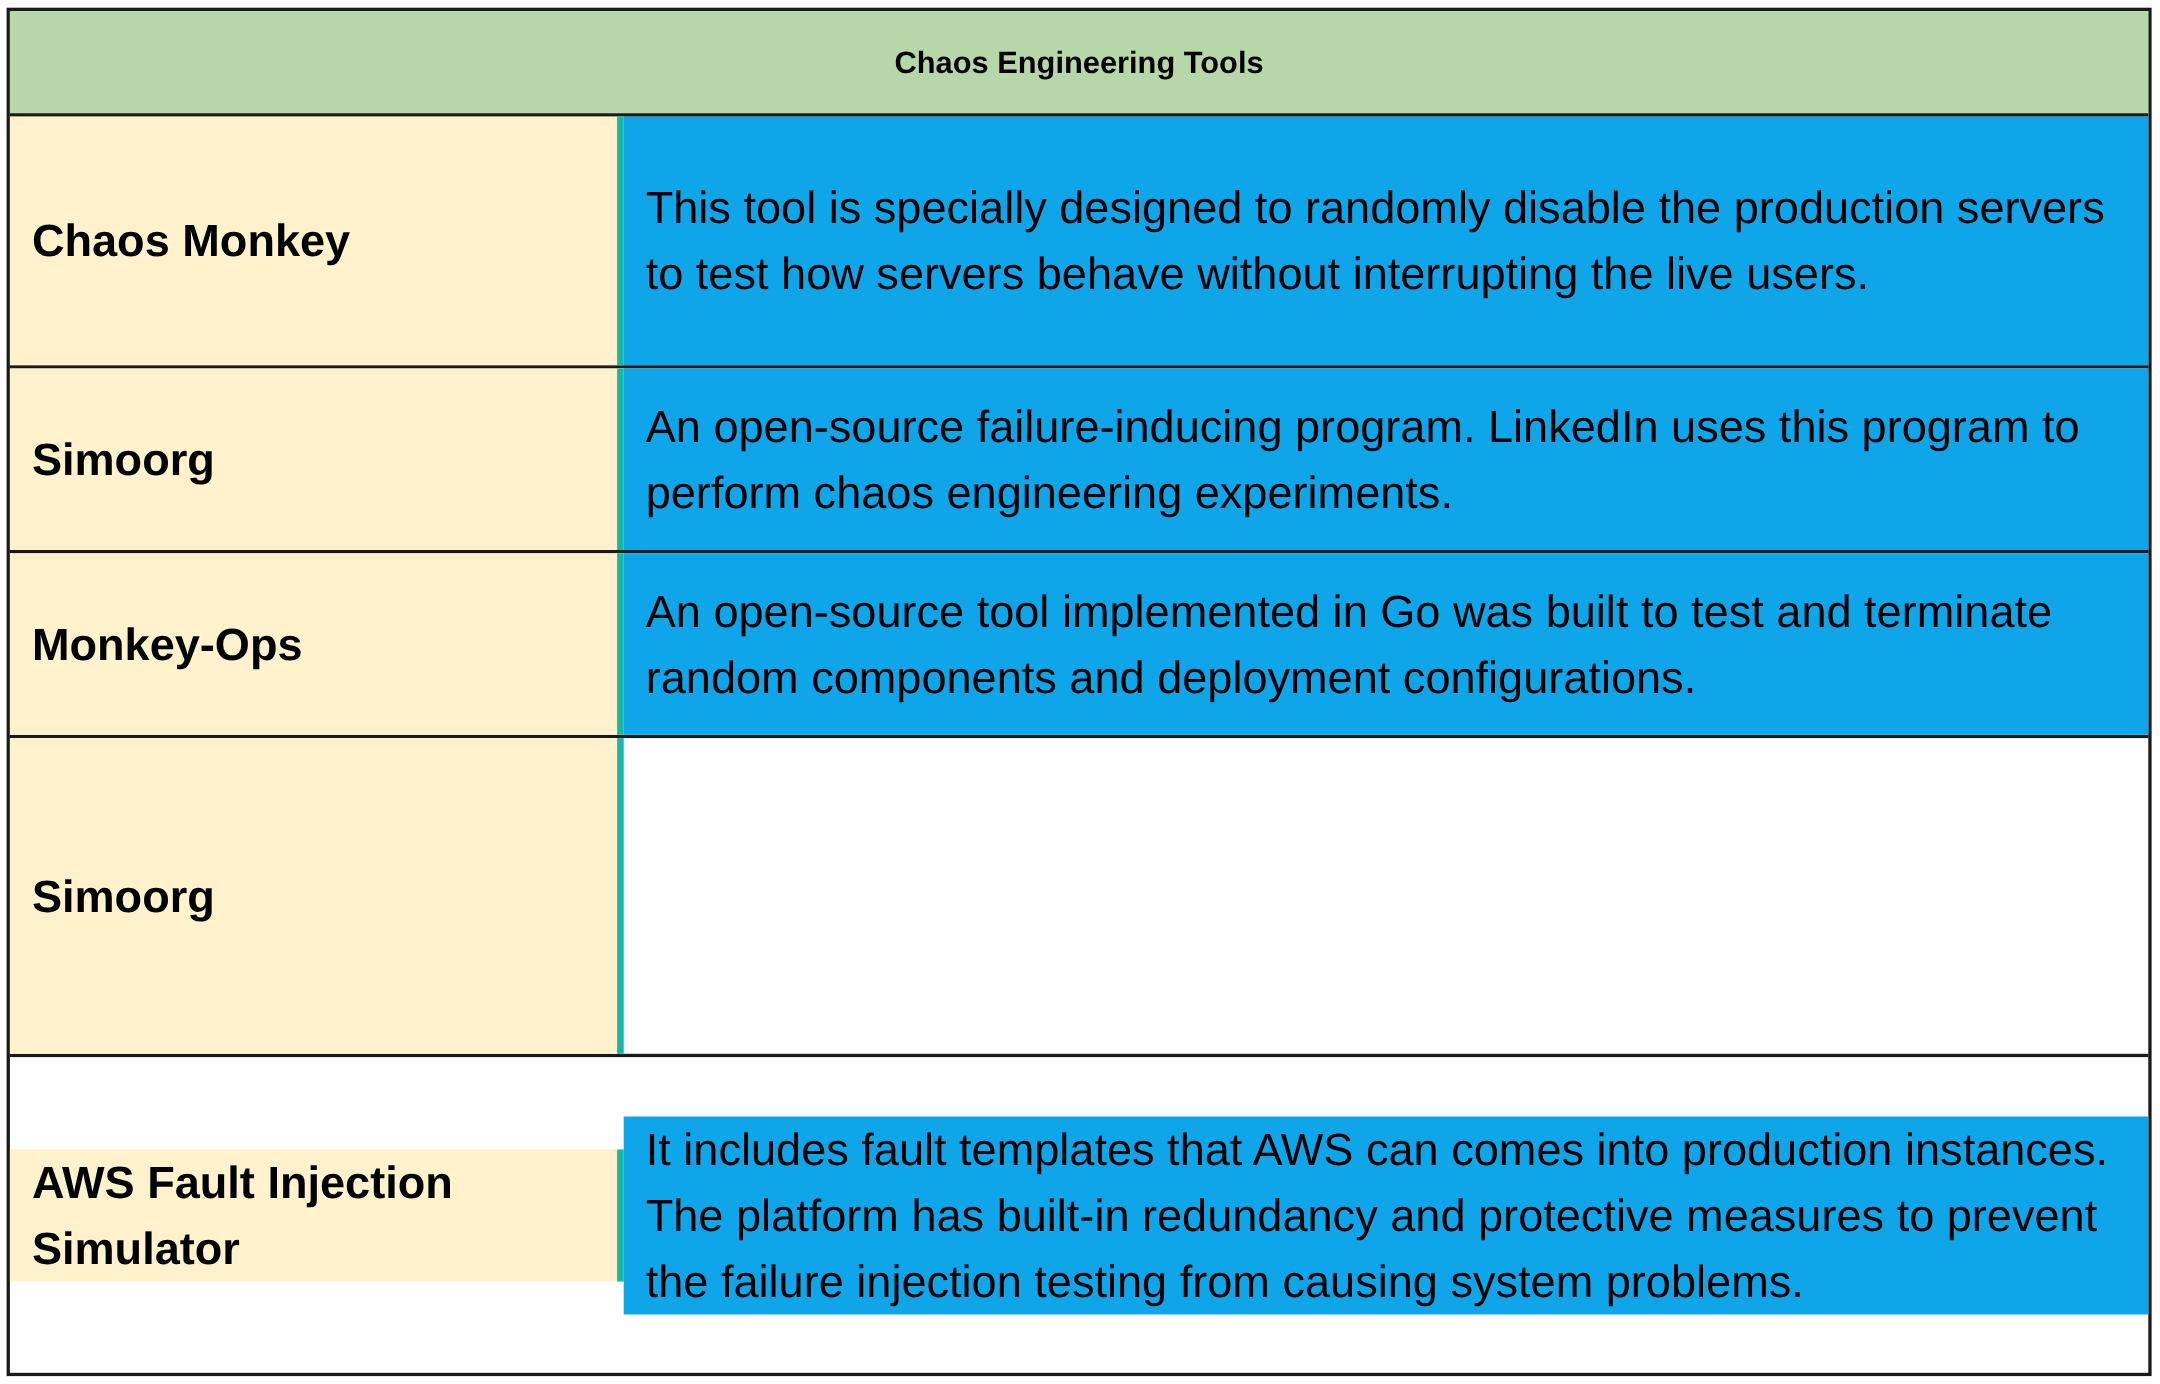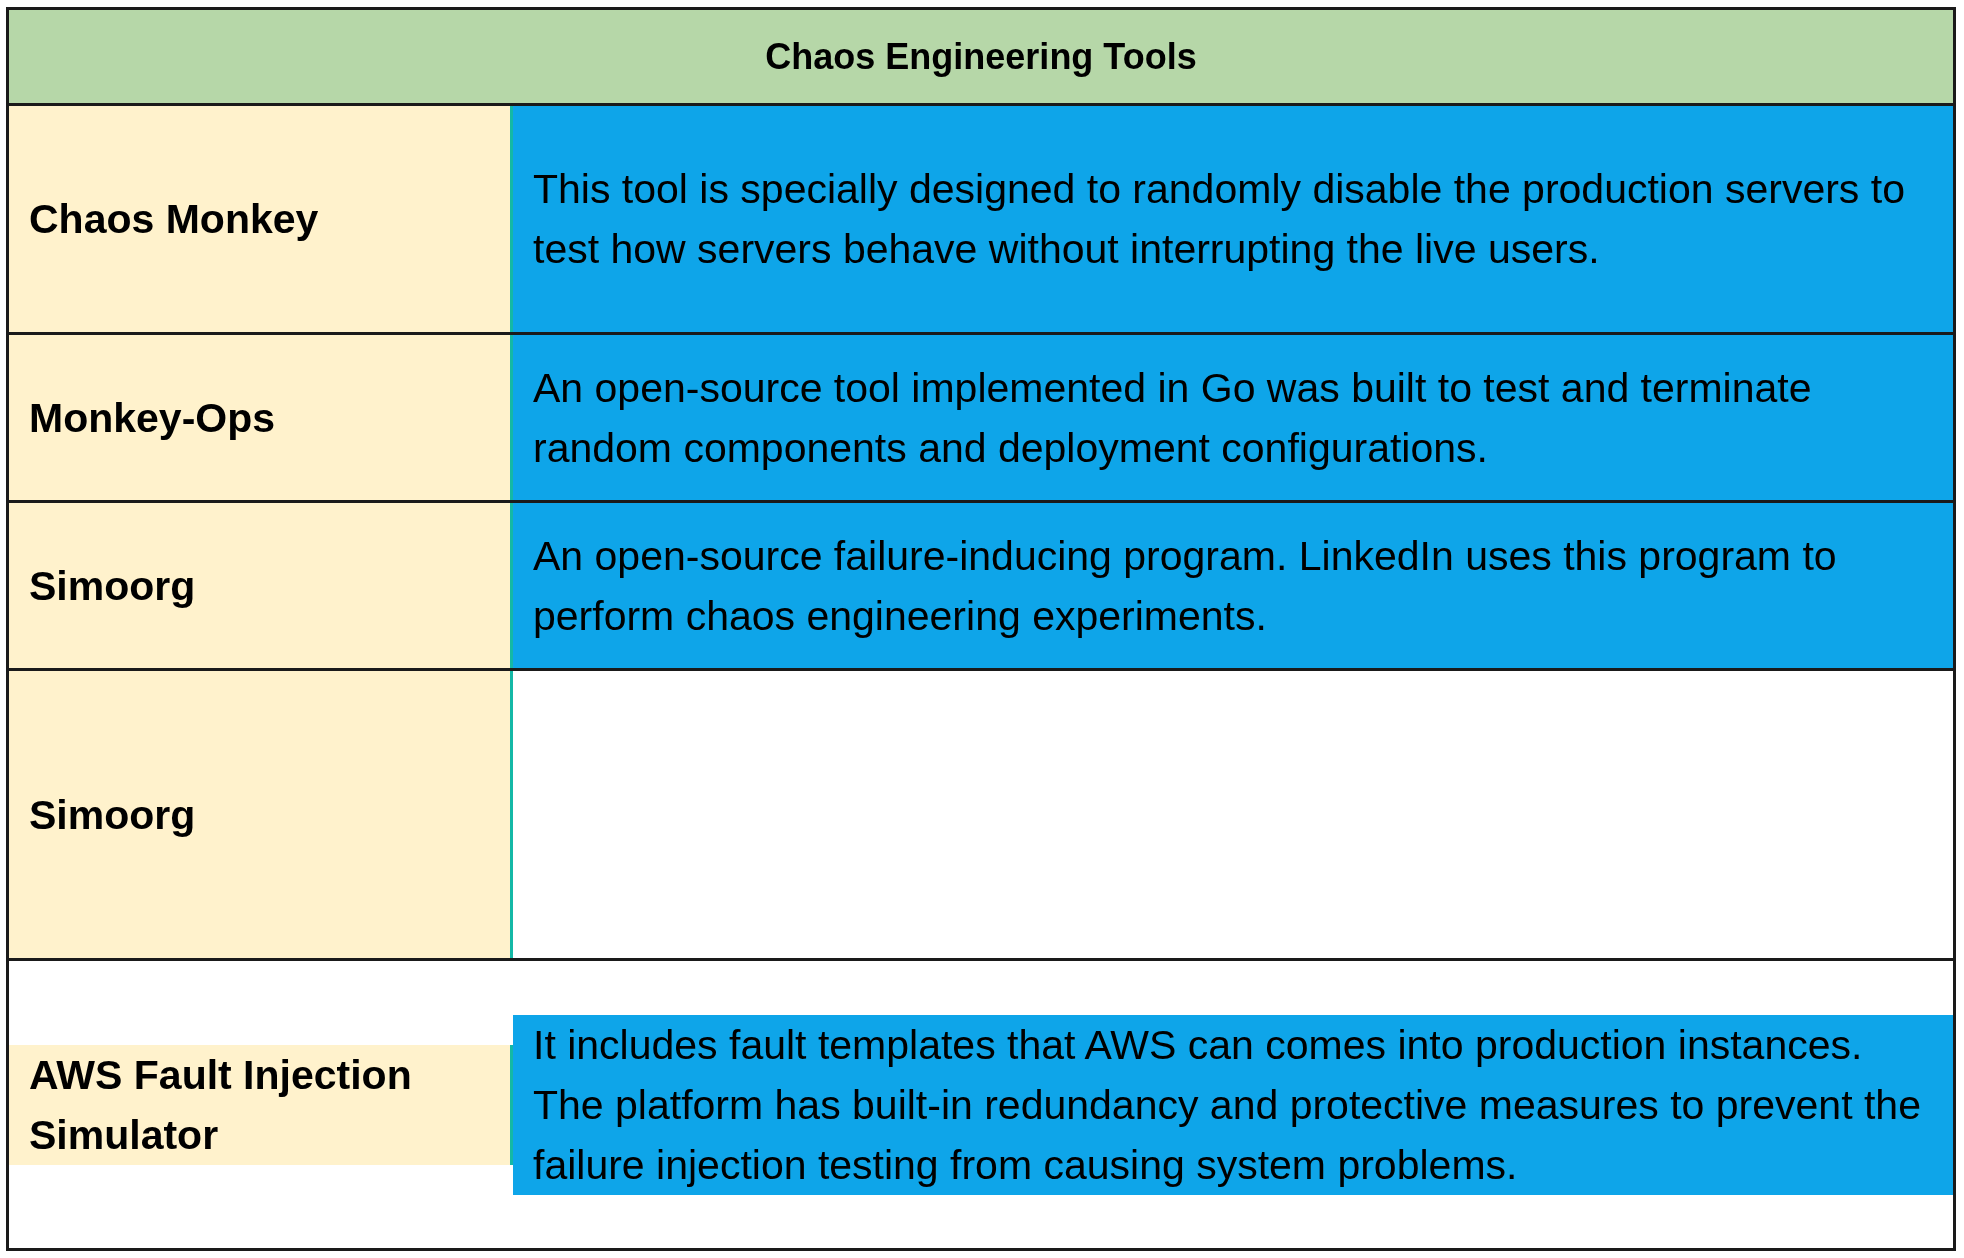--- a/index.html
+++ b/index.html
@@ -8,27 +8,27 @@
       position: absolute; left: 6px; top: 7px;
       width: 1950px; height: 1244px;
       border: 3px solid #1a1a1a; box-sizing: border-box;
       display: flex; flex-direction: column;
       font-family: "Liberation Sans", sans-serif; color: #000;
     }
     .hdr {
       height: 96px; background: #b6d7a8;
       border-bottom: 3px solid #1a1a1a; box-sizing: border-box;
       display: flex; align-items: center; justify-content: center;
-      font-weight: bold; font-size: 36px;
+      font-weight: bold; font-size: 28px;
     }
     .row { display: flex; border-bottom: 3px solid #1a1a1a; box-sizing: border-box; }
     .row:last-child { border-bottom: none; }
     .name {
-      width: 504px; flex: none; background: #fff2cc;
-      border-right: 3px solid #14b8a6; box-sizing: border-box;
+      width: 558px; flex: none; background: #fff2cc;
+      border-right: 6px solid #14b8a6; box-sizing: border-box;
       display: flex; align-items: center;
       padding: 0 20px 0 20px;
       font-weight: bold; font-size: 41px; line-height: 60px;
     }
     .desc {
       flex: 1; background: #0ea5e9;
       display: flex; align-items: center;
       padding: 0 20px 0 20px; box-sizing: border-box;
       font-size: 41px; line-height: 60px;
     }
@@ -38,27 +38,27 @@
 
 <div class="tbl">
   <div class="hdr">Chaos Engineering Tools</div>
 
   <div class="row" style="height:229px;">
     <div class="name">Chaos Monkey</div>
     <div class="desc">This tool is specially designed to randomly disable the production servers to test how servers behave without interrupting the live users.</div>
   </div>
 
   <div class="row" style="height:168px;">
-    <div class="name">Monkey-Ops</div>
-    <div class="desc">An open-source tool implemented in Go was built to test and terminate random components and deployment configurations.</div>
+    <div class="name">Simoorg</div>
+    <div class="desc">An open-source failure-inducing program. LinkedIn uses this program to perform chaos engineering experiments.</div>
   </div>
 
   <div class="row" style="height:168px;">
-    <div class="name">Simoorg</div>
-    <div class="desc">An open-source failure-inducing program. LinkedIn uses this program to perform chaos engineering experiments.</div>
+    <div class="name">Monkey-Ops</div>
+    <div class="desc">An open-source tool implemented in Go was built to test and terminate random components and deployment configurations.</div>
   </div>
 
   <div class="row" style="height:290px;">
     <div class="name">Simoorg</div>
   </div>
 
   <div class="row" style="flex:1;align-items:center;">
     <div class="name">AWS Fault Injection Simulator</div>
     <div class="desc">It includes fault templates that AWS can comes into production instances. The platform has built-in redundancy and protective measures to prevent the failure injection testing from causing system problems.</div>
   </div>

